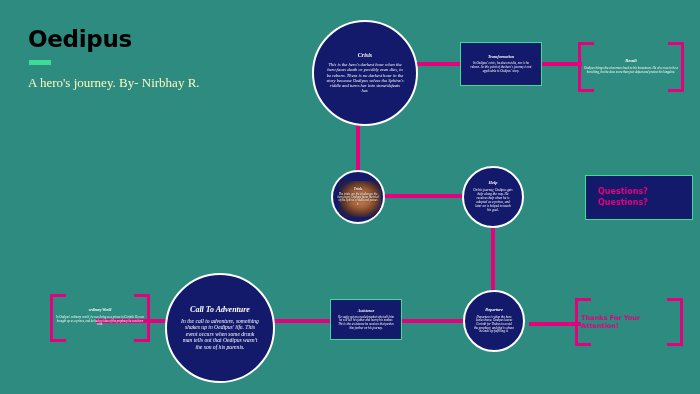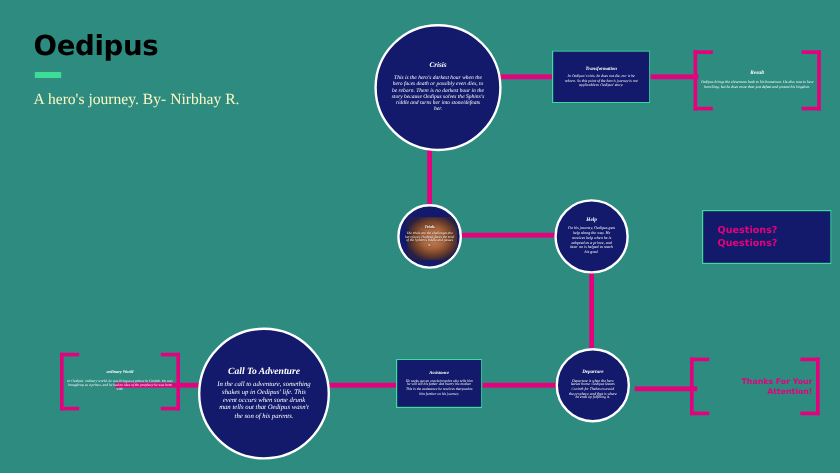--- a/index.html
+++ b/index.html
@@ -241,21 +241,21 @@
   #node-ordinary { left: 50px; top: 294px; width: 100px; height: 48px; }
   #node-ordinary .node-head { font-size: 3.6px; }
   #node-ordinary .node-body { font-size: 3px; }
 
   #node-thanks { left: 575px; top: 298px; width: 108px; height: 48px; }
   #node-thanks .thanks-text {
     font-family: "DejaVu Sans", sans-serif;
     font-weight: bold;
     font-size: 6.5px;
     color: #e5007e;
-    text-align: right;
+    text-align: left;
   }
 </style>
 </head>
 <body>
 
 <div id="canvas">
 
   <div class="title-block">
     <div class="deck-title">Oedipus</div>
     <div class="title-rule"></div>

